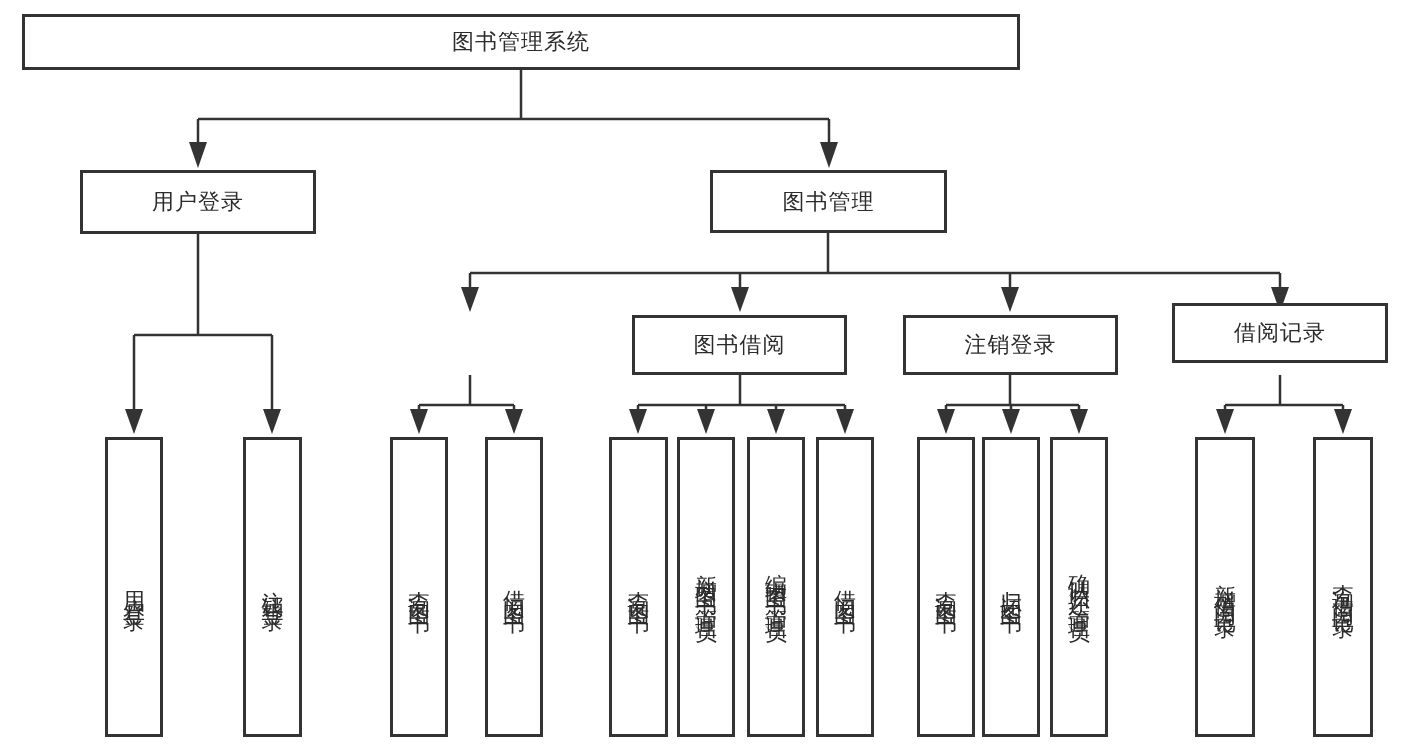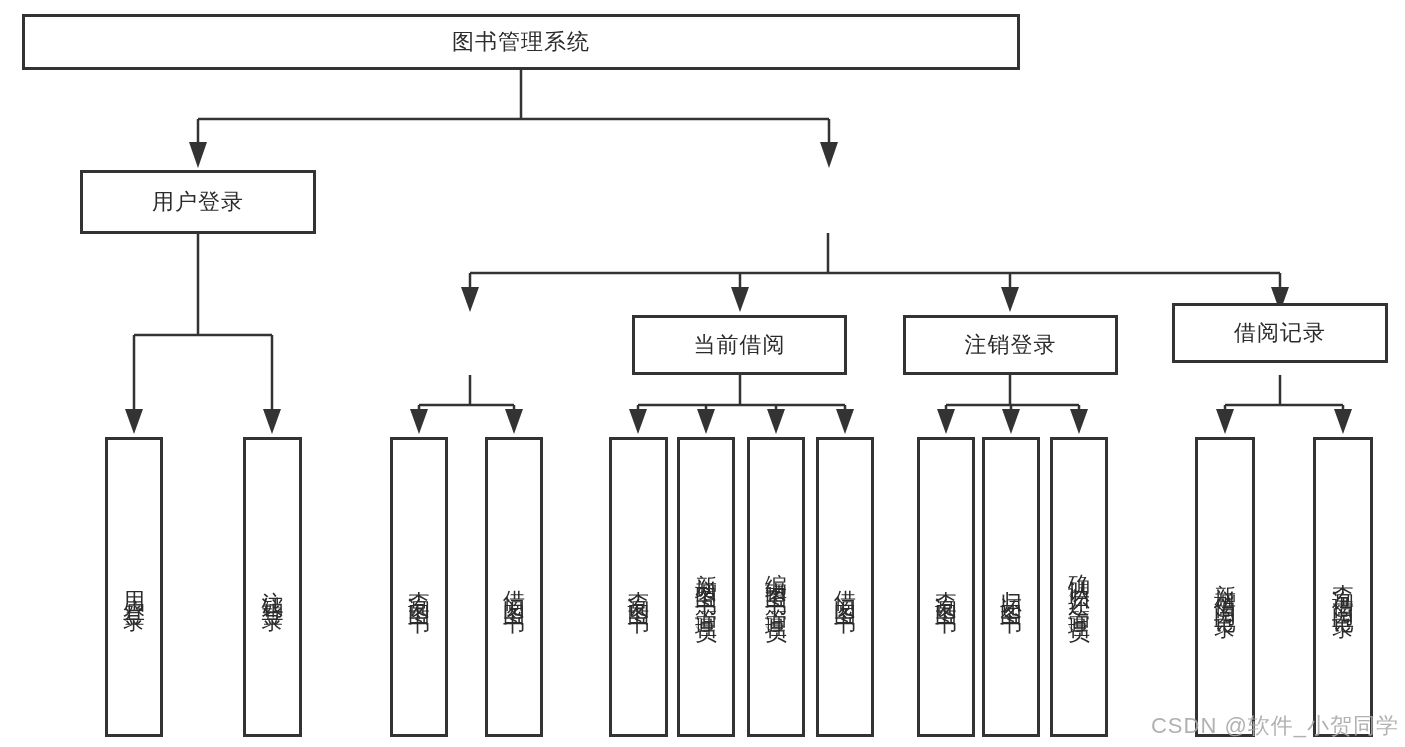--- a/index.html
+++ b/index.html
@@ -71,23 +71,26 @@
     <polygon class="arrowhead" points="1334,409 1352,409 1343,434"></polygon>
   </svg>
 
   <div class="box" style="left:22px;top:14px;width:998px;height:56px">
     <span class="hlabel">图书管理系统</span>
   </div>
 
   <div class="box" style="left:80px;top:170px;width:236px;height:64px">
     <span class="hlabel">用户登录</span>
   </div>
+  <div class="box" style="left:710px;top:170px;width:237px;height:63px">
+    <span class="hlabel">图书管理</span>
+  </div>
 
   <div class="box" style="left:632px;top:315px;width:215px;height:60px">
-    <span class="hlabel">当前借阅</span>
+    <span class="hlabel">图书借阅</span>
   </div>
   <div class="box" style="left:903px;top:315px;width:215px;height:60px">
     <span class="hlabel">注销登录</span>
   </div>
   <div class="box" style="left:1172px;top:303px;width:216px;height:60px">
     <span class="hlabel">借阅记录</span>
   </div>
 
   <div class="box" style="left:105px;top:437px;width:58px;height:300px">
     <span class="vtext">用户登录</span>
@@ -126,14 +129,13 @@
     <span class="vtext">确认归还（管理员）</span>
   </div>
 
   <div class="box" style="left:1195px;top:437px;width:60px;height:300px">
     <span class="vtext">新增借阅记录</span>
   </div>
   <div class="box" style="left:1313px;top:437px;width:60px;height:300px">
     <span class="vtext">查询借阅记录</span>
   </div>
 
-  <div class="watermark">CSDN @软件_小贺同学</div>
 </div>
 
 </body></html>

